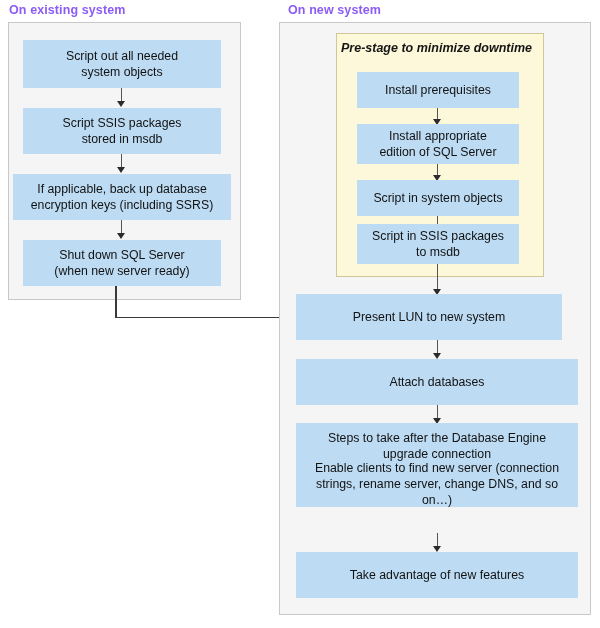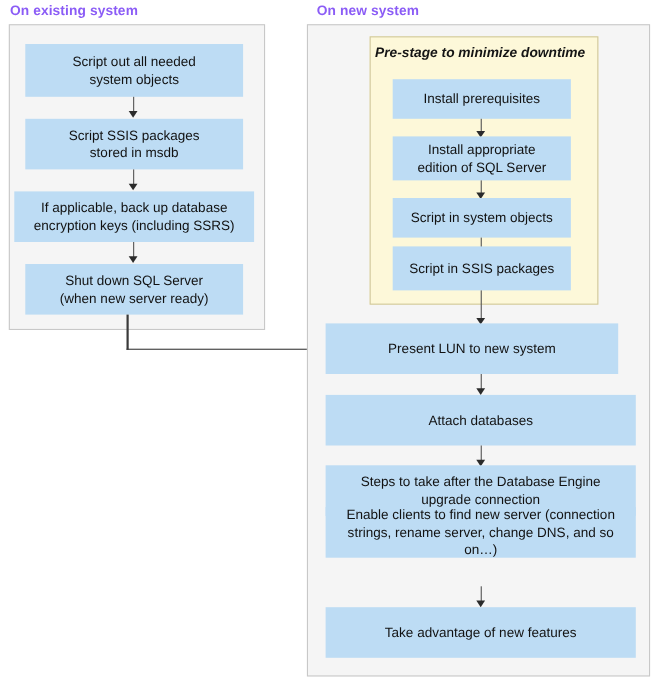--- a/index.html
+++ b/index.html
@@ -203,20 +203,21 @@
 </div>
 
 <div class="arrow-v" style="left:431px; top:216px; height:18px;">
   <div class="shaft" style="height:12px;"></div>
   <div class="head" style="top:11px;"></div>
 </div>
 
 <div class="node" style="left:357px; top:224px; width:162px; height:40px;">
   <div>
     <span>Script in SSIS packages</span>
+    <span>to msdb</span>
   </div>
 </div>
 
 <div class="arrow-v" style="left:431px; top:264px; height:32px;">
   <div class="shaft" style="height:26px;"></div>
   <div class="head" style="top:25px;"></div>
 </div>
 
 <div class="node" style="left:296px; top:294px; width:266px; height:46px;">
   <div>

